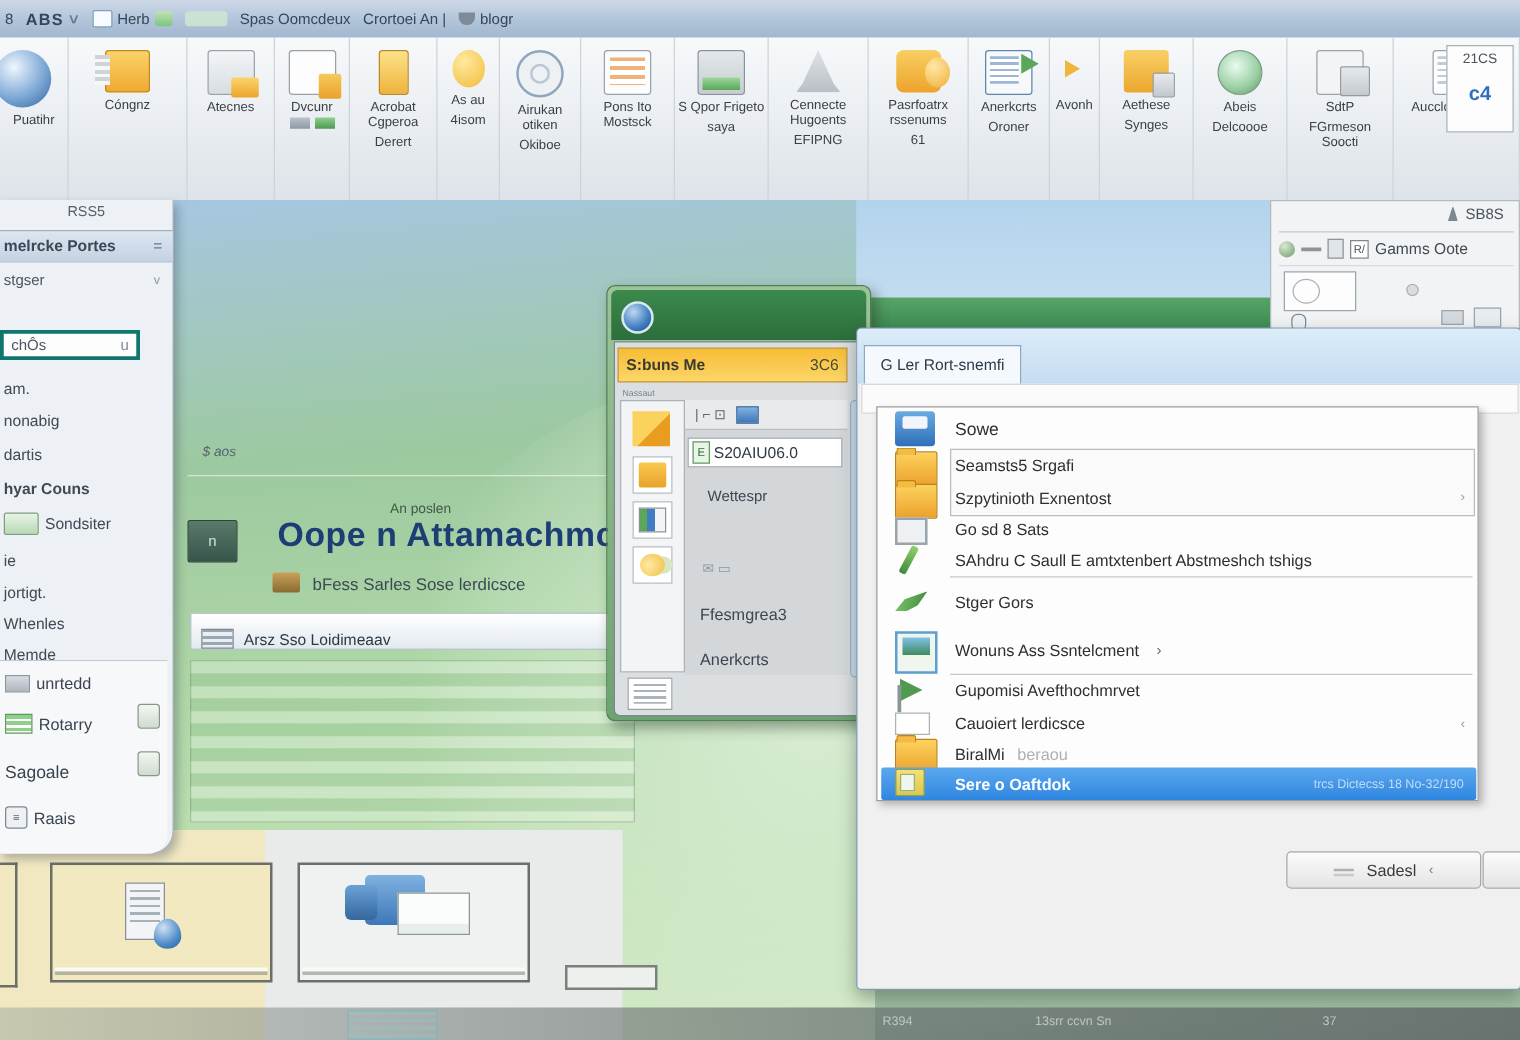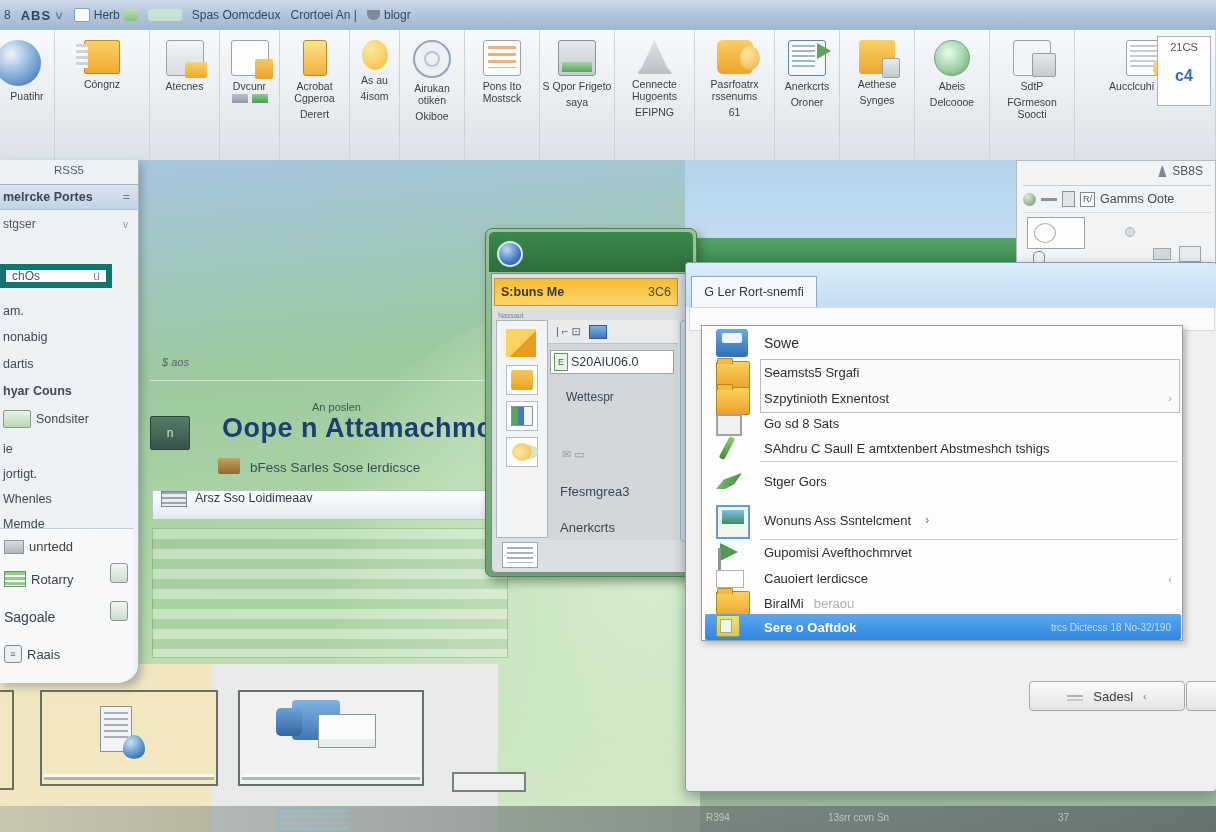--- a/index.html
+++ b/index.html
@@ -100,21 +100,21 @@
     box-shadow:3px 4px 8px rgba(60,70,80,.35);}
   .sb-header{position:absolute;left:0;top:4px;width:100%;text-align:center;font-size:11.5px;color:#54606c;}
   .sb-band{position:absolute;left:0;top:24px;width:100%;height:26px;
     background:linear-gradient(#dde6f0,#c3d2e3);border-top:1px solid #9fb0c2;border-bottom:1px solid #aebfd0;
     font-size:12.5px;font-weight:bold;color:#3c4754;display:flex;align-items:center;padding-left:3px;box-sizing:border-box;}
   .sb-band .dash{margin-left:auto;margin-right:8px;font-weight:normal;color:#6d7b89;}
   .sb-sub{position:absolute;left:0;top:52px;width:100%;height:24px;font-size:12px;color:#4a5663;
     display:flex;align-items:center;padding-left:3px;box-sizing:border-box;}
   .sb-sub .chev{margin-left:auto;margin-right:10px;color:#8a97a4;font-size:10px;}
   .sb-search{position:absolute;left:0;top:104px;width:112px;height:24px;background:#fdfdfd;
-    border:6px solid #0f766e;font-size:12px;color:#4a5663;display:flex;align-items:center;
+    border:3px solid #0f766e;font-size:12px;color:#4a5663;display:flex;align-items:center;
     padding:0 6px;box-sizing:border-box;}
   .sb-search .hint{margin-left:auto;color:#7d8a97;}
   .sb-item{position:absolute;left:3px;font-size:12.5px;color:#3f4a56;display:flex;align-items:center;gap:5px;}
   .sb-ico-archive{width:26px;height:16px;background:linear-gradient(#e8f3e6,#b9d8b4);
     border:1px solid #7fa07c;border-radius:2px;}
   .sb-lower{position:absolute;left:0;top:368px;width:134px;height:154px;background:#f6f8fa;
     border-top:1px solid #c2cad2;border-radius:0 0 16px 0;}
   .sb-low-item{position:absolute;left:4px;font-size:13px;color:#39434e;display:flex;align-items:center;gap:5px;}
   .sb-ico-gray{width:18px;height:12px;background:linear-gradient(#d8dde2,#aeb6be);border:1px solid #8d969f;}
   .sb-ico-green{width:20px;height:14px;background:repeating-linear-gradient(#8fcf8a 0 3px,#fff 3px 5px);
@@ -129,21 +129,21 @@
   .c-line{left:150px;top:380px;width:552px;height:1px;background:rgba(255,255,255,.55);}
   .c-pretitle{left:312px;top:401px;font-size:11px;color:#3f5a46;}
   .c-iconbox{left:150px;top:416px;width:38px;height:32px;background:linear-gradient(#5a7a6a,#37544a);
     border:1px solid #2c443c;border-radius:2px;color:#cfe0d5;font-size:12px;
     display:flex;align-items:center;justify-content:center;}
   .c-title{left:222px;top:413px;font-size:27px;font-weight:bold;color:#1c3e74;letter-spacing:.5px;}
   .c-sub{left:250px;top:460px;font-size:13.5px;color:#3c4a54;}
   .c-subico{left:218px;top:458px;width:22px;height:16px;background:linear-gradient(#c9a25a,#8a6a30);border-radius:2px;}
   .c-row{left:152px;top:490px;width:354px;height:30px;
     background:linear-gradient(#ffffff,#e2e9ef);border:1px solid #b9c4ce;border-radius:2px;
-    display:flex;align-items:flex-start;gap:8px;padding-left:8px;box-sizing:border-box;
+    display:flex;align-items:flex-end;gap:8px;padding-left:8px;box-sizing:border-box;
     font-size:12.5px;color:#2e3944;}
   .c-rowico{width:24px;height:14px;background:repeating-linear-gradient(#9aa6b0 0 2px,#e9eef2 2px 5px);
     border:1px solid #7d8994;}
   .c-grid{left:152px;top:528px;width:354px;height:128px;
     background:repeating-linear-gradient(rgba(255,255,255,.25) 0 10px,rgba(120,170,120,.18) 10px 20px);
     border:1px solid rgba(90,130,90,.35);}
 
   
   .mini{left:485px;top:228px;width:210px;height:347px;border-radius:7px;
     background:linear-gradient(#9cc49a,#6da271);border:1px solid #4e7d4e;
@@ -361,20 +361,24 @@
     <div class="rg" style="width:80px">
         <div class="ri ri-bags"></div>
         <div class="rg-label">Pasrfoatrx rssenums</div>
         <div class="rg-label">61</div>
       </div>
     <div class="rg" style="width:65px">
         <div class="ri ri-docflag"></div>
         <div class="rg-label">Anerkcrts</div>
         <div class="rg-label">Oroner</div>
       </div>
+    <div class="rg" style="width:40px">
+        <div class="ri ri-arrowpair"></div>
+        <div class="rg-label">Avonh</div>
+      </div>
     <div class="rg" style="width:75px">
         <div class="ri ri-pin"></div>
         <div class="rg-label">Aethese</div>
         <div class="rg-label">Synges</div>
       </div>
     <div class="rg" style="width:75px">
         <div class="ri ri-globe"></div>
         <div class="rg-label">Abeis</div>
         <div class="rg-label">Delcoooe</div>
       </div>

